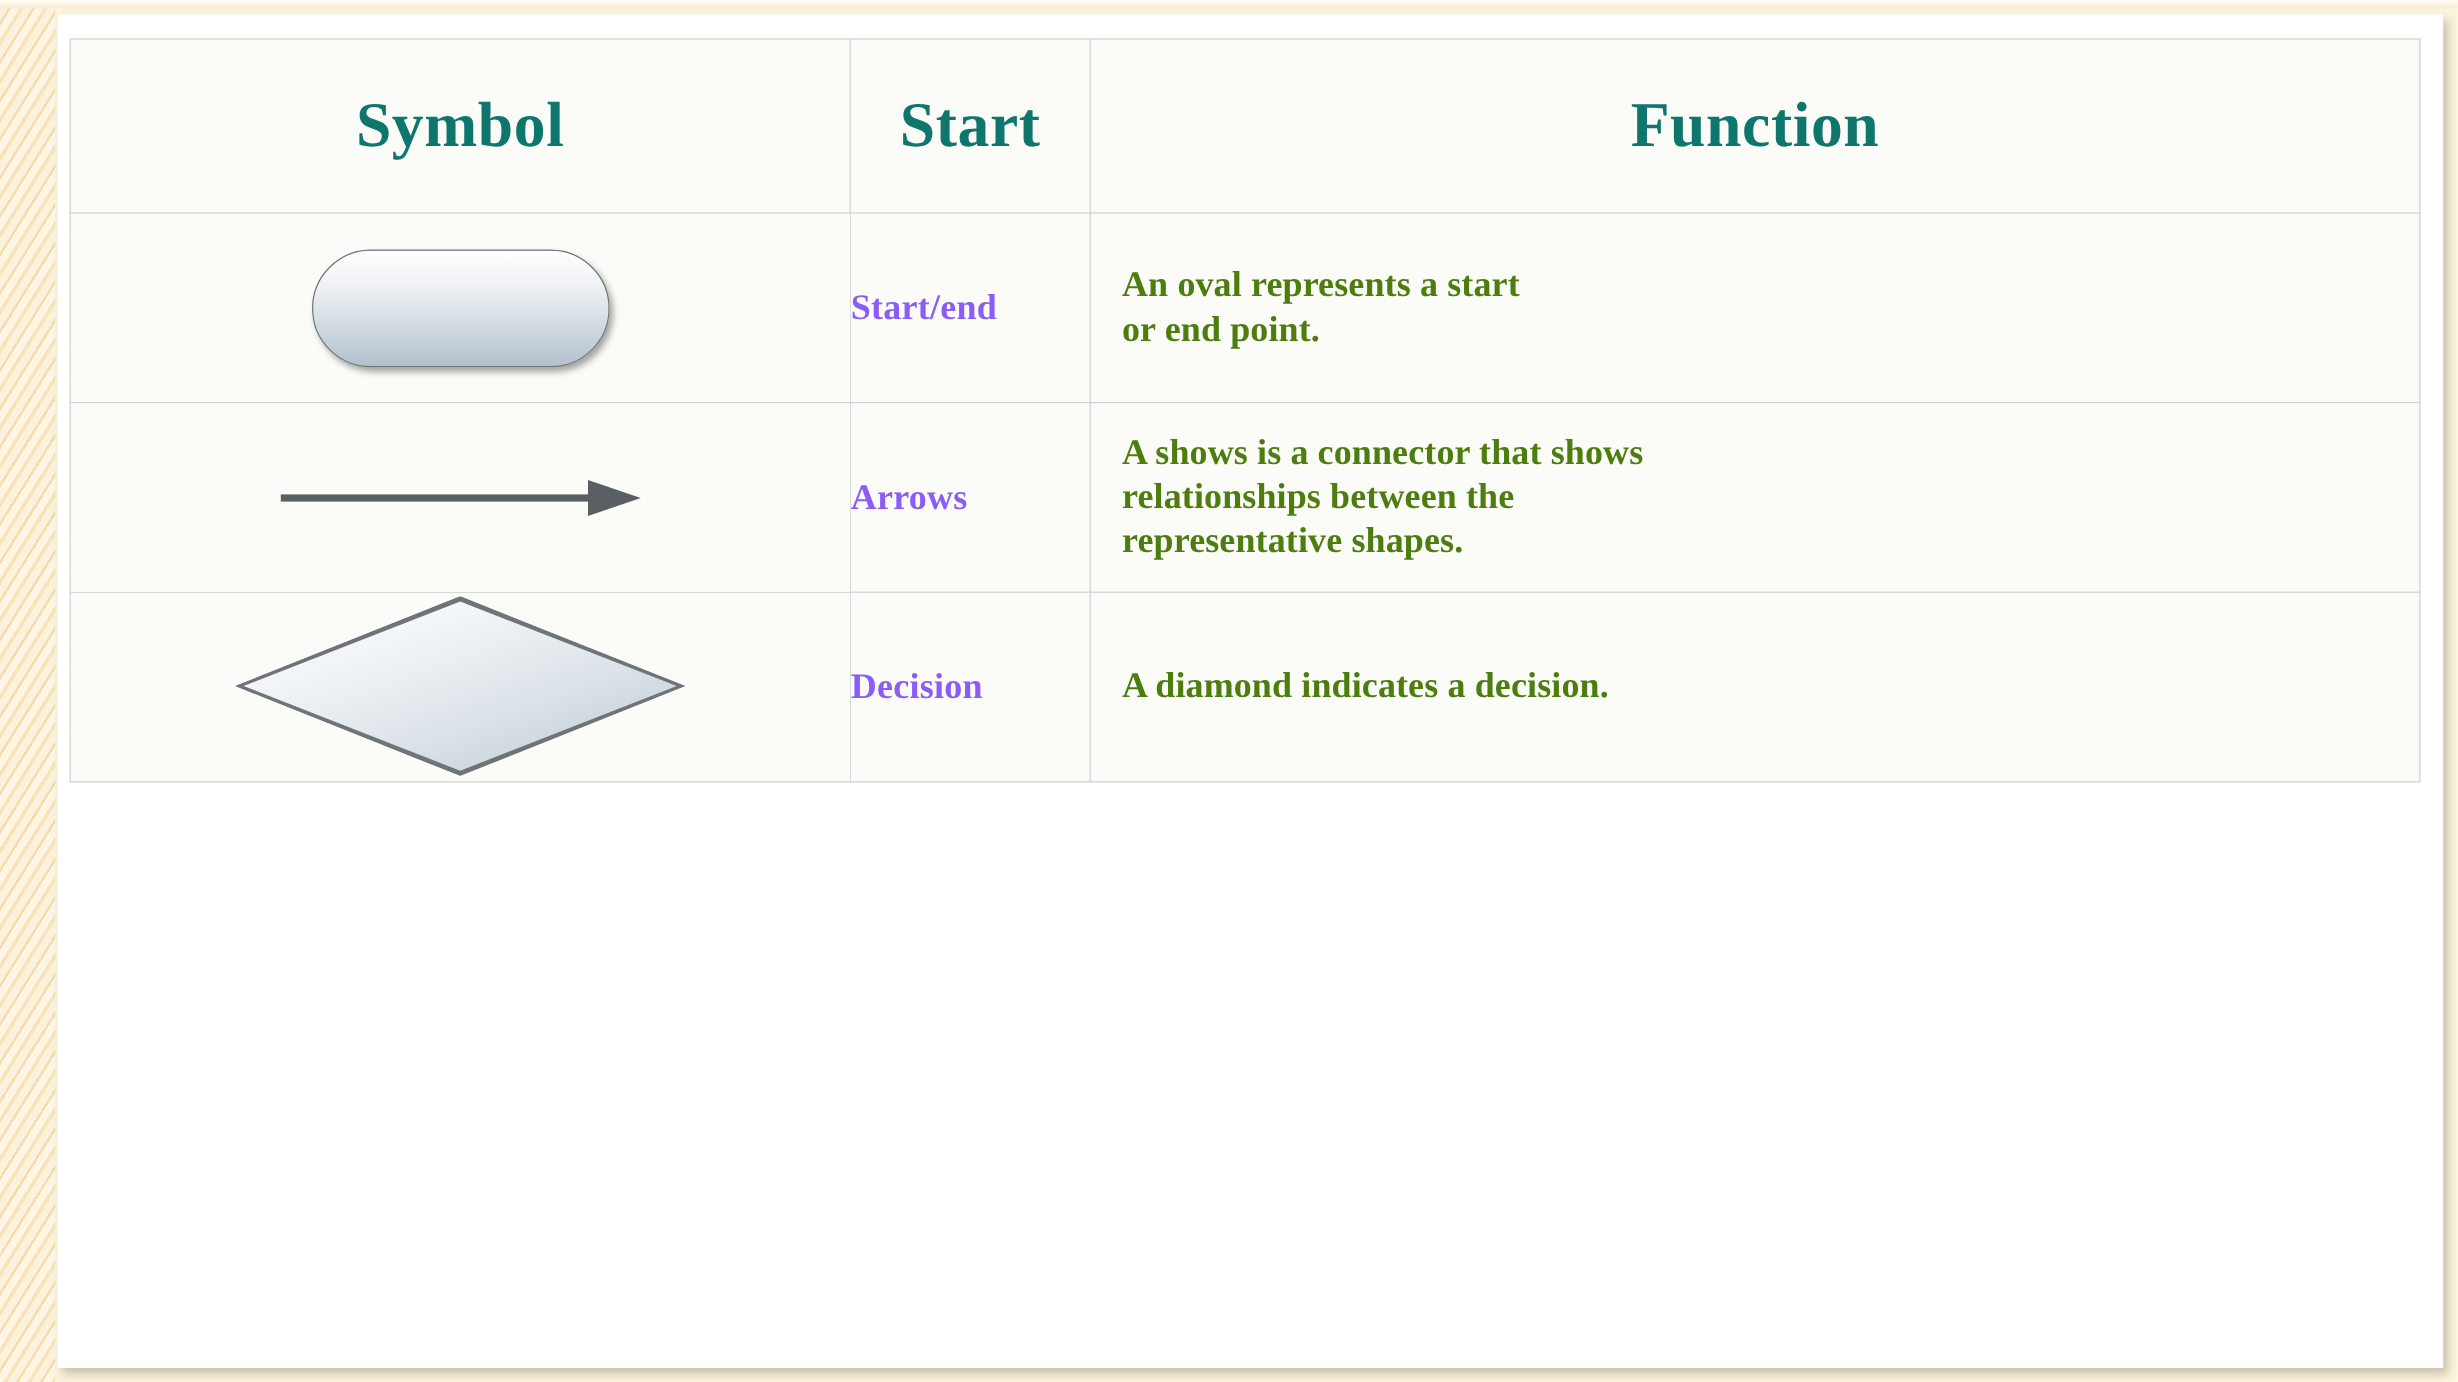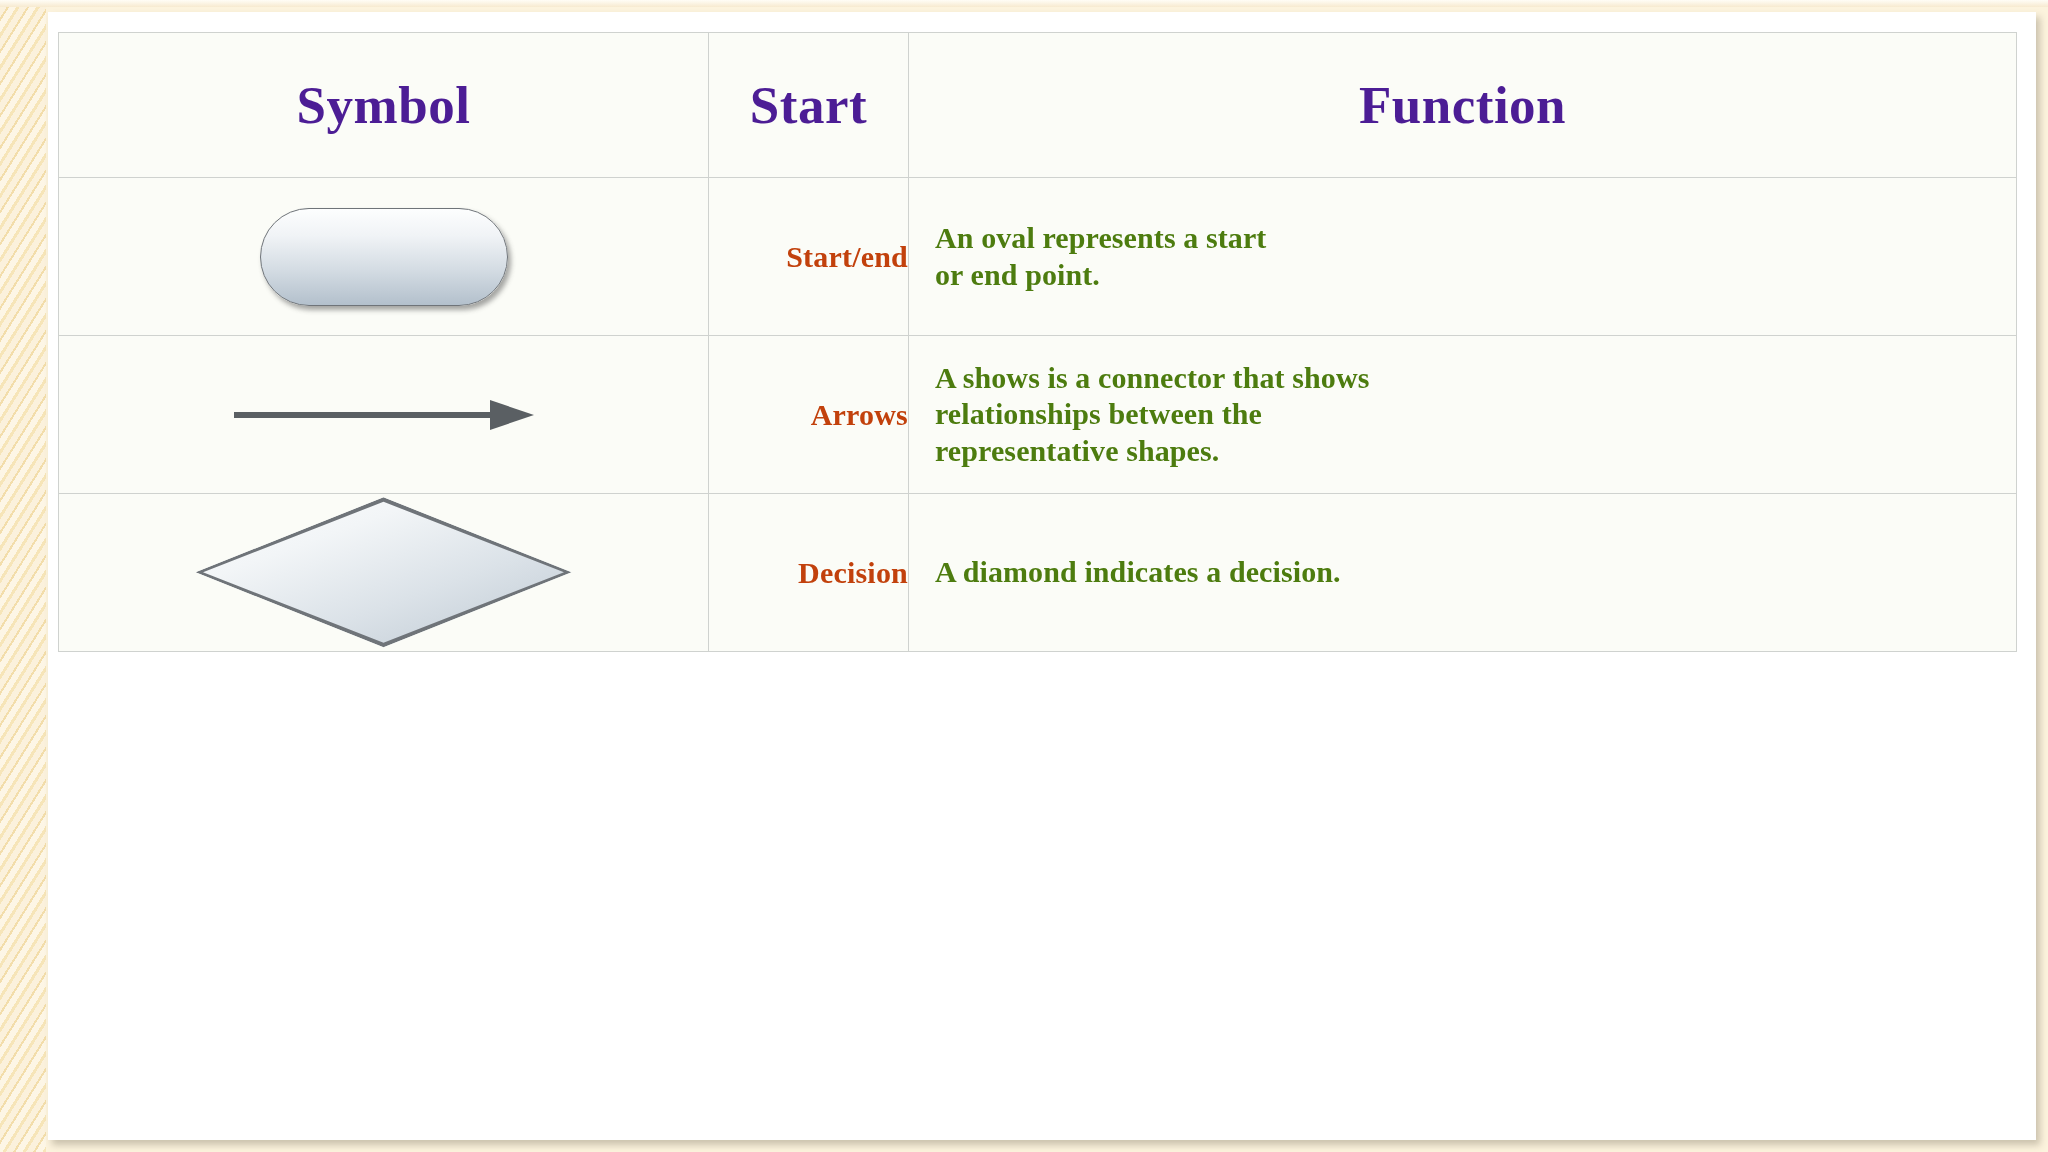--- a/index.html
+++ b/index.html
@@ -72,35 +72,35 @@
   .col-name     { width: 200px; }
   .col-function { width: 1108px; }
 
   
   .head-cell {
     height: 145px;
     text-align: center;
     font-size: 53px;
     font-weight: 700;
     letter-spacing: .5px;
-    color: #4c1d95;
+    color: #0f766e;
     font-family: "Liberation Serif", "DejaVu Serif", serif;
   }
 
   
   .cell-symbol {
     height: 158px;
     text-align: center;
     position: relative;
   }
   .cell-name {
-    text-align: right;
+    text-align: left;
     font-size: 30px;
     font-weight: 700;
-    color: #c2410c;
+    color: #8b5cf6;
     letter-spacing: .2px;
   }
   .cell-function {
     padding-left: 26px;
     padding-right: 12px;
     font-size: 30px;
     font-weight: 700;
     color: #4d7c0f;
     line-height: 1.22;
     letter-spacing: .1px;

